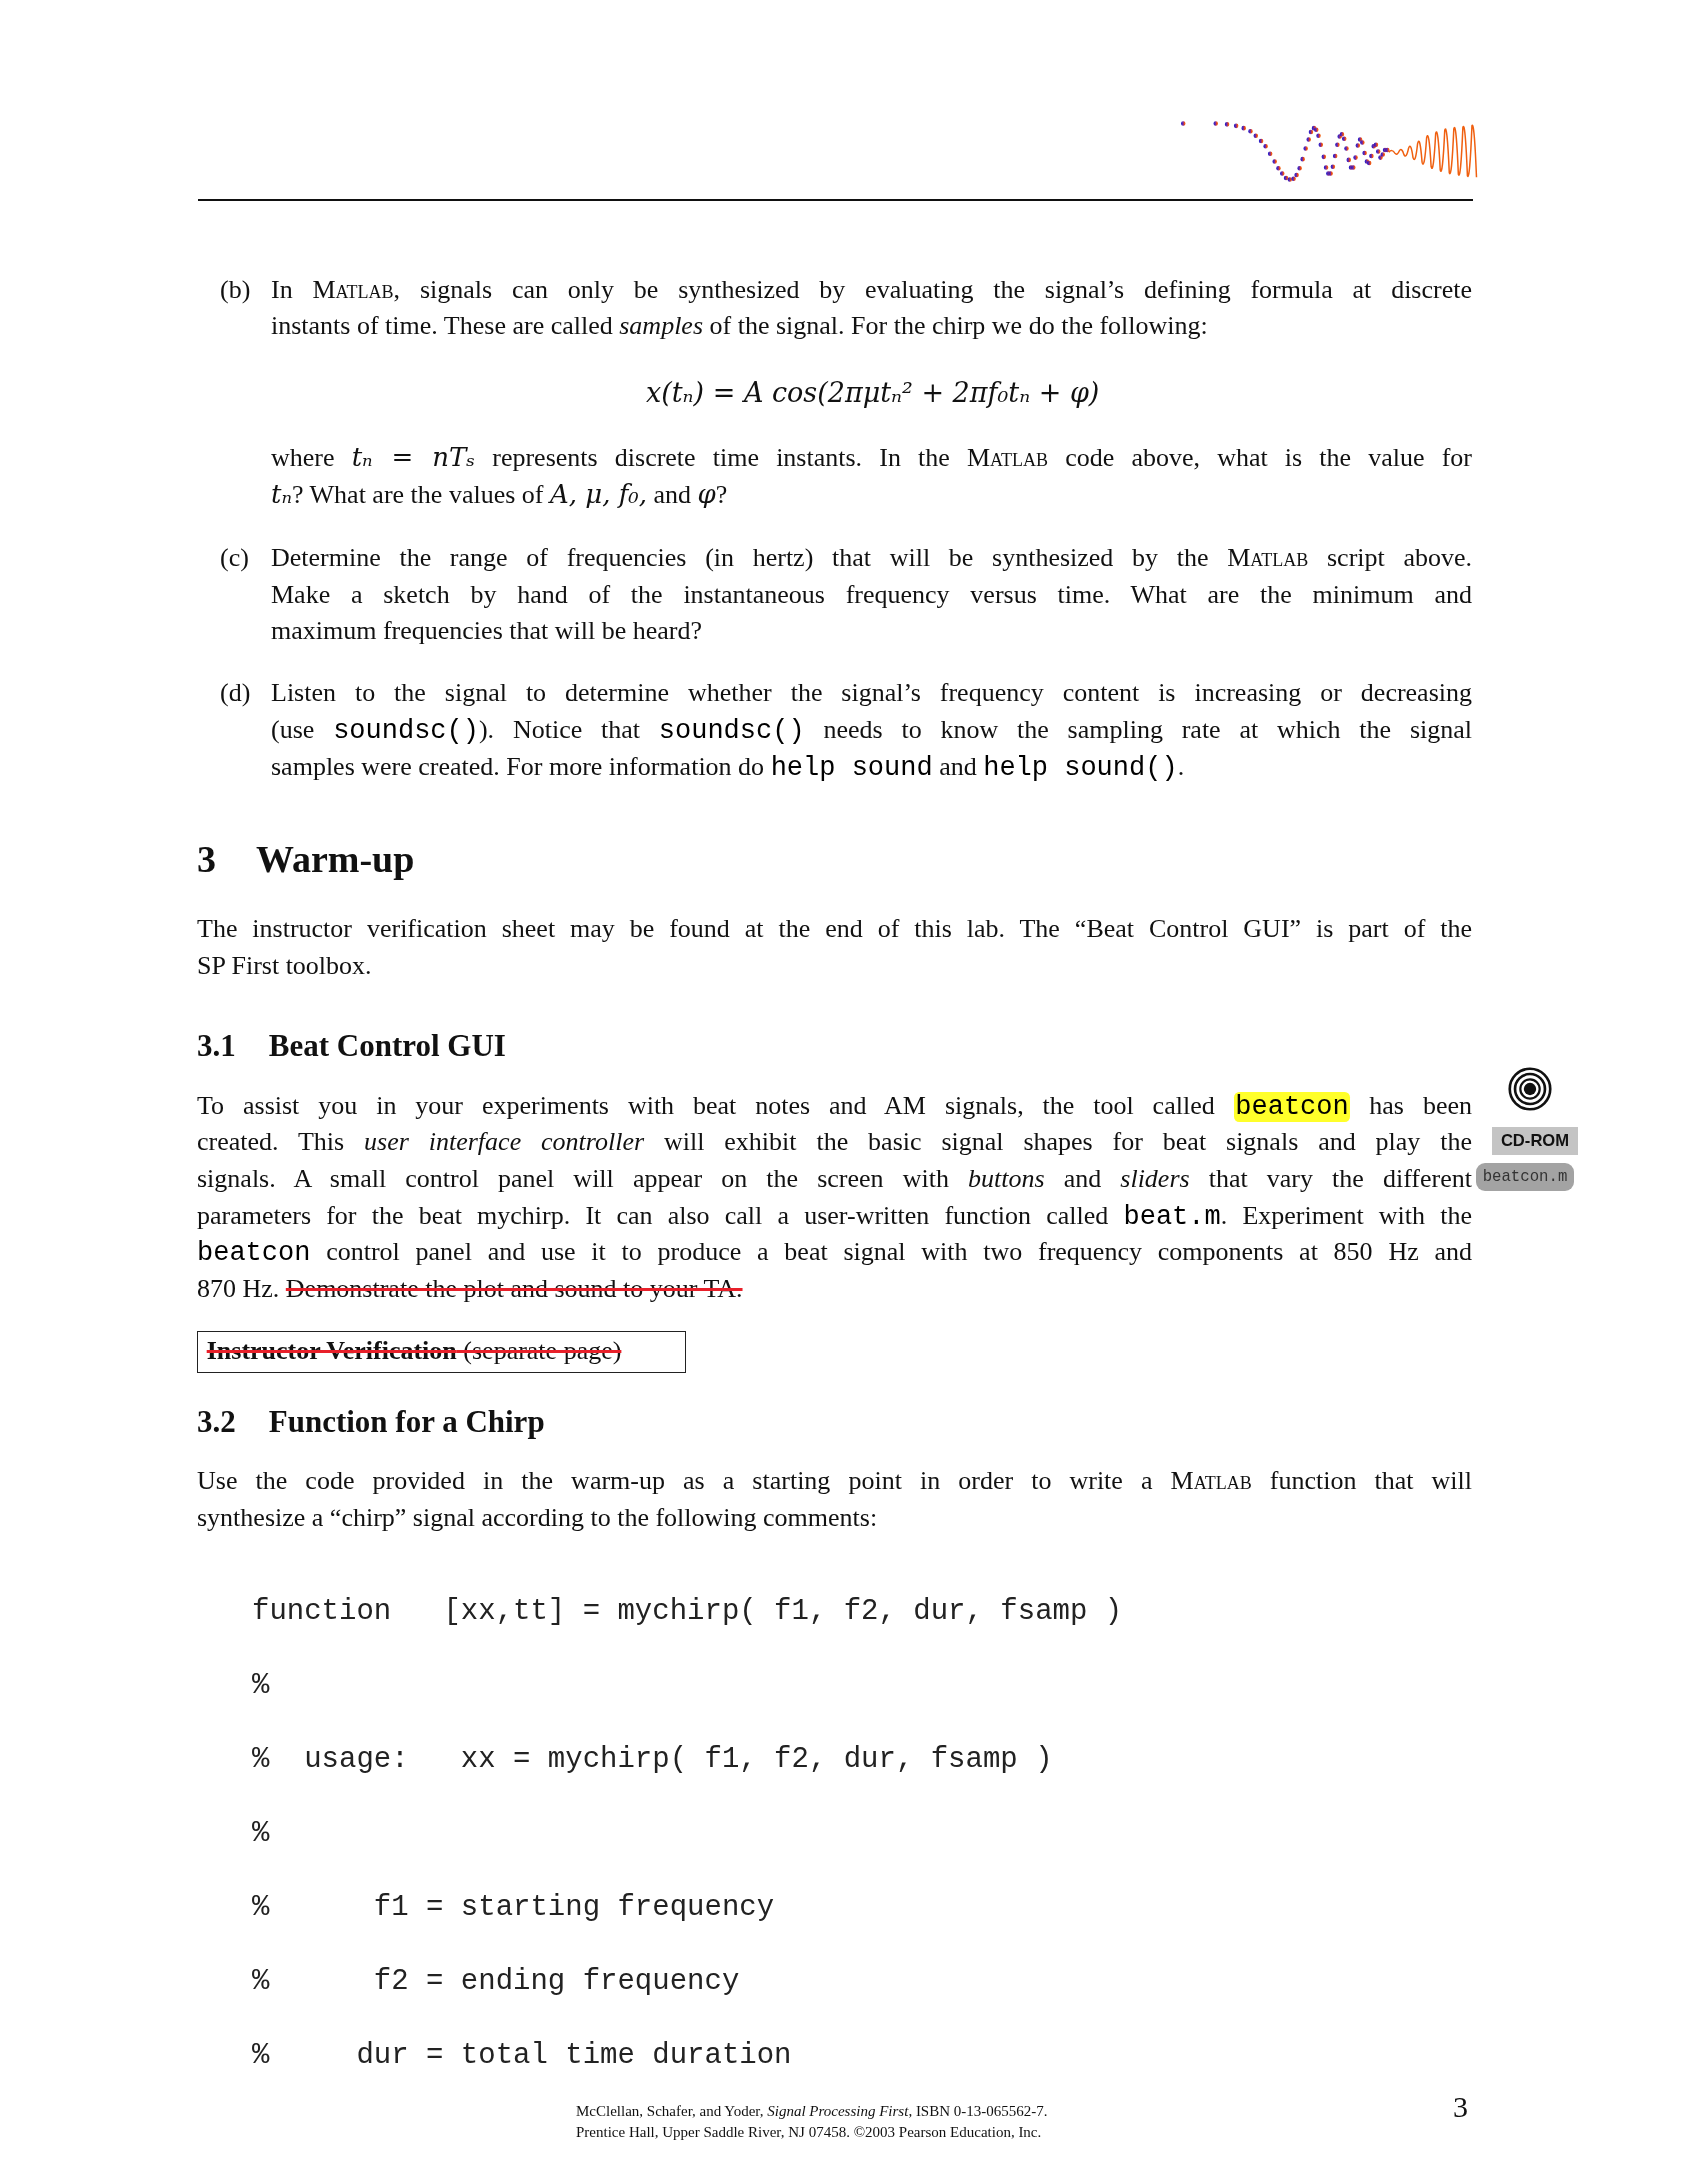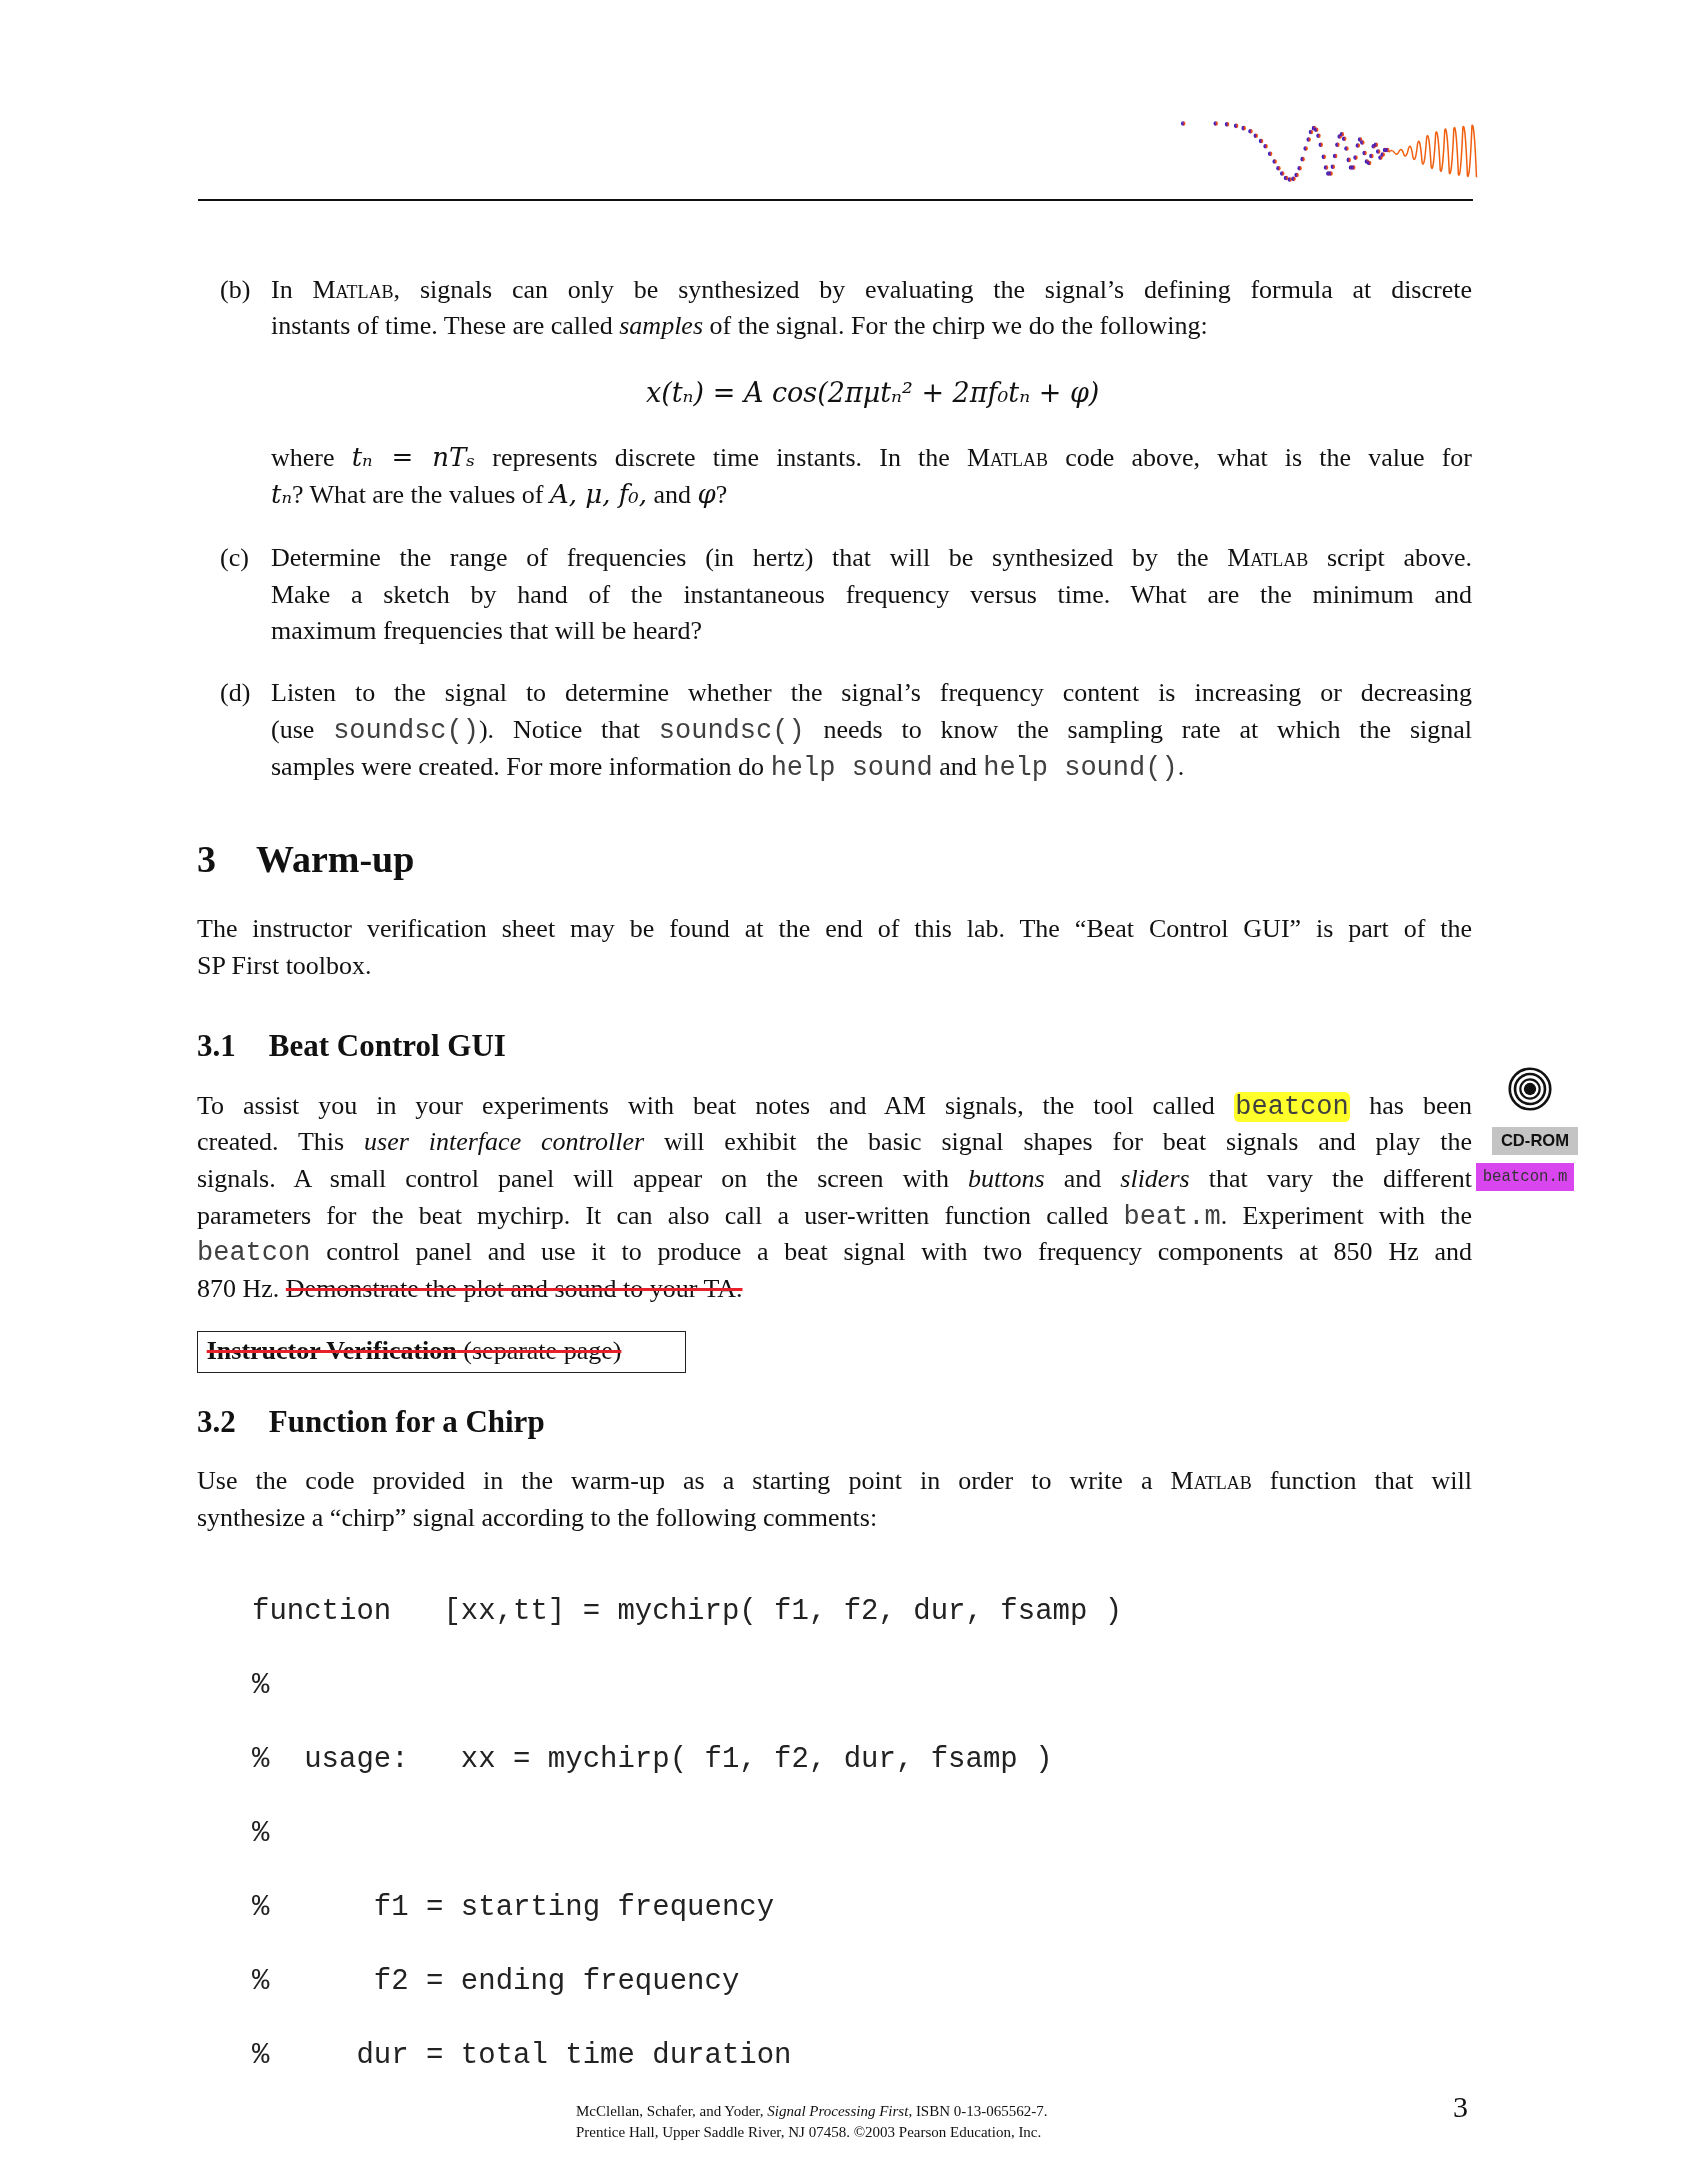--- a/index.html
+++ b/index.html
@@ -1,39 +1,39 @@
 <!DOCTYPE html>
 <html style="font-size:14px"><head>
 <meta charset="utf-8">
 <style>
   html, body { margin: 0; padding: 0; background: #ffffff; }
   body { width: 1687px; height: 2184px; position: relative; overflow: hidden;
          font-family: "Liberation Serif", "DejaVu Serif", serif; color: #111; }
   .abs { position: absolute; }
   .line { position: absolute; white-space: nowrap; font-size: 26px; line-height: 37px; }
   .just { text-align: justify; text-align-last: justify; }
-  .mono { font-family: "Liberation Mono", "DejaVu Sans Mono", monospace; font-size: 27px; color: #404040; }
+  .mono { font-family: "Liberation Mono", "DejaVu Sans Mono", monospace; font-size: 27px; color: #000000; }
   .sc { font-variant: small-caps; }
   .it { font-style: italic; }
   .math { font-family: "DejaVu Serif", "Liberation Serif", serif; font-style: italic; }
   .hl { background: #ffff2a; border-radius: 5.2px; padding: 0 1.7px; }
   .strike { text-decoration: line-through; text-decoration-color: #e8202a; text-decoration-thickness: 2.6px; }
   .h1 { position: absolute; font-weight: bold; font-size: 38px; line-height: 44px; white-space: nowrap; }
   .h2 { position: absolute; font-weight: bold; font-size: 31px; line-height: 37px; white-space: nowrap; }
   .rule { position: absolute; left: 198px; top: 199px; width: 1275px; height: 1.7px; background: #111; }
   .code { position: absolute; left: 252px; top: 1556px; font-family: "Liberation Mono", "DejaVu Sans Mono", monospace;
           font-size: 29px; line-height: 37px; white-space: pre; color: #222; }
   .verif { position: absolute; left: 197px; top: 1319px; width: 489px; height: 42px; border: 1.7px solid #222;
            box-sizing: border-box; font-size: 26px; line-height: 38px; padding-left: 8.7px; white-space: nowrap; margin-top: 12px; }
   .cd-label { position: absolute; left: 1492px; top: 1127px; width: 86px; height: 28px; background: #c4c4c4;
               font-family: "Liberation Sans", "DejaVu Sans", sans-serif; font-weight: bold; font-size: 16.6px;
               line-height: 28px; text-align: center; color: #111; }
-  .cd-file { position: absolute; left: 1476px; top: 1163px; width: 98px; height: 28px; background: #d946ef;
+  .cd-file { position: absolute; left: 1476px; top: 1163px; width: 98px; height: 28px; background: #a3a3a3;
              font-family: "Liberation Mono", "DejaVu Sans Mono", monospace; font-size: 15.7px; line-height: 28px;
-             text-align: center; color: #333; }
+             text-align: center; color: #333; border-radius: 9px; }
   .footer { position: absolute; left: 576px; top: 2101px; font-size: 15px; line-height: 21px; white-space: nowrap; color: #111; }
   .pagenum { position: absolute; left: 1453px; top: 2089px; font-size: 30px; line-height: 35px; }
 </style>
 </head>
 <body>
 
 <svg class="abs" style="left:1153px; top:103px;" width="325" height="79" viewBox="0 0 430 104">
   <defs>
     <linearGradient id="g" x1="0" x2="1" y1="0" y2="0">
       <stop offset="0" stop-color="#2a1fc8"></stop>

